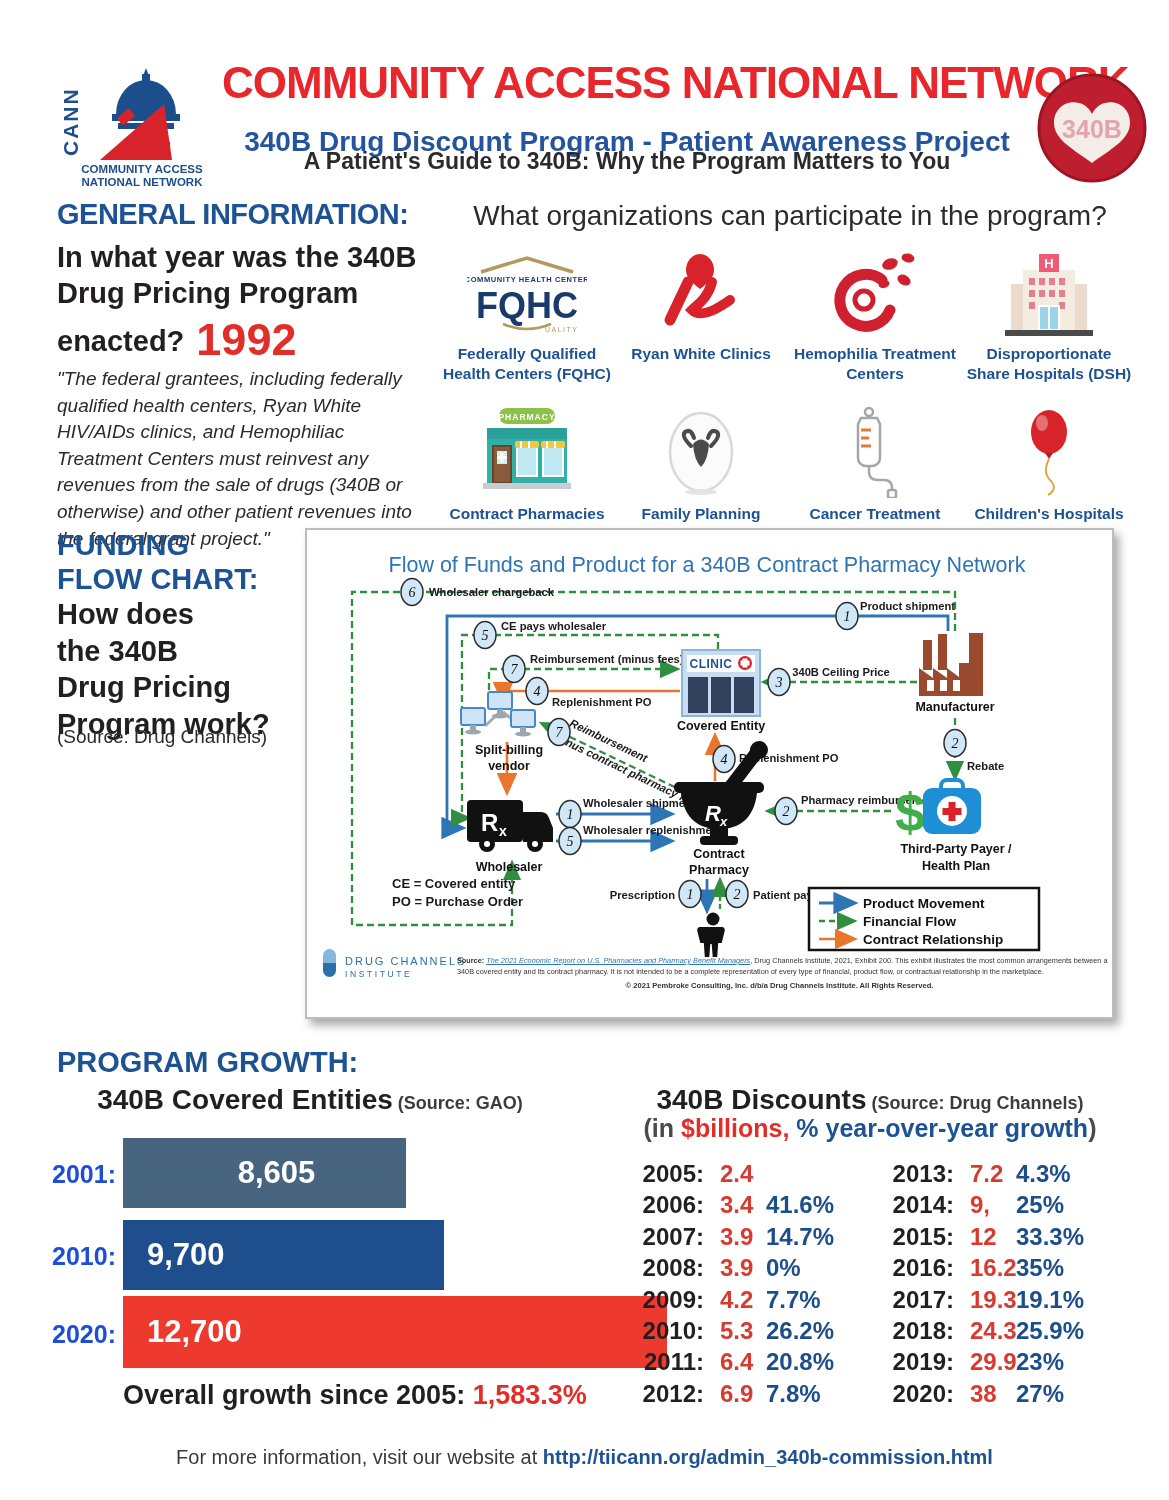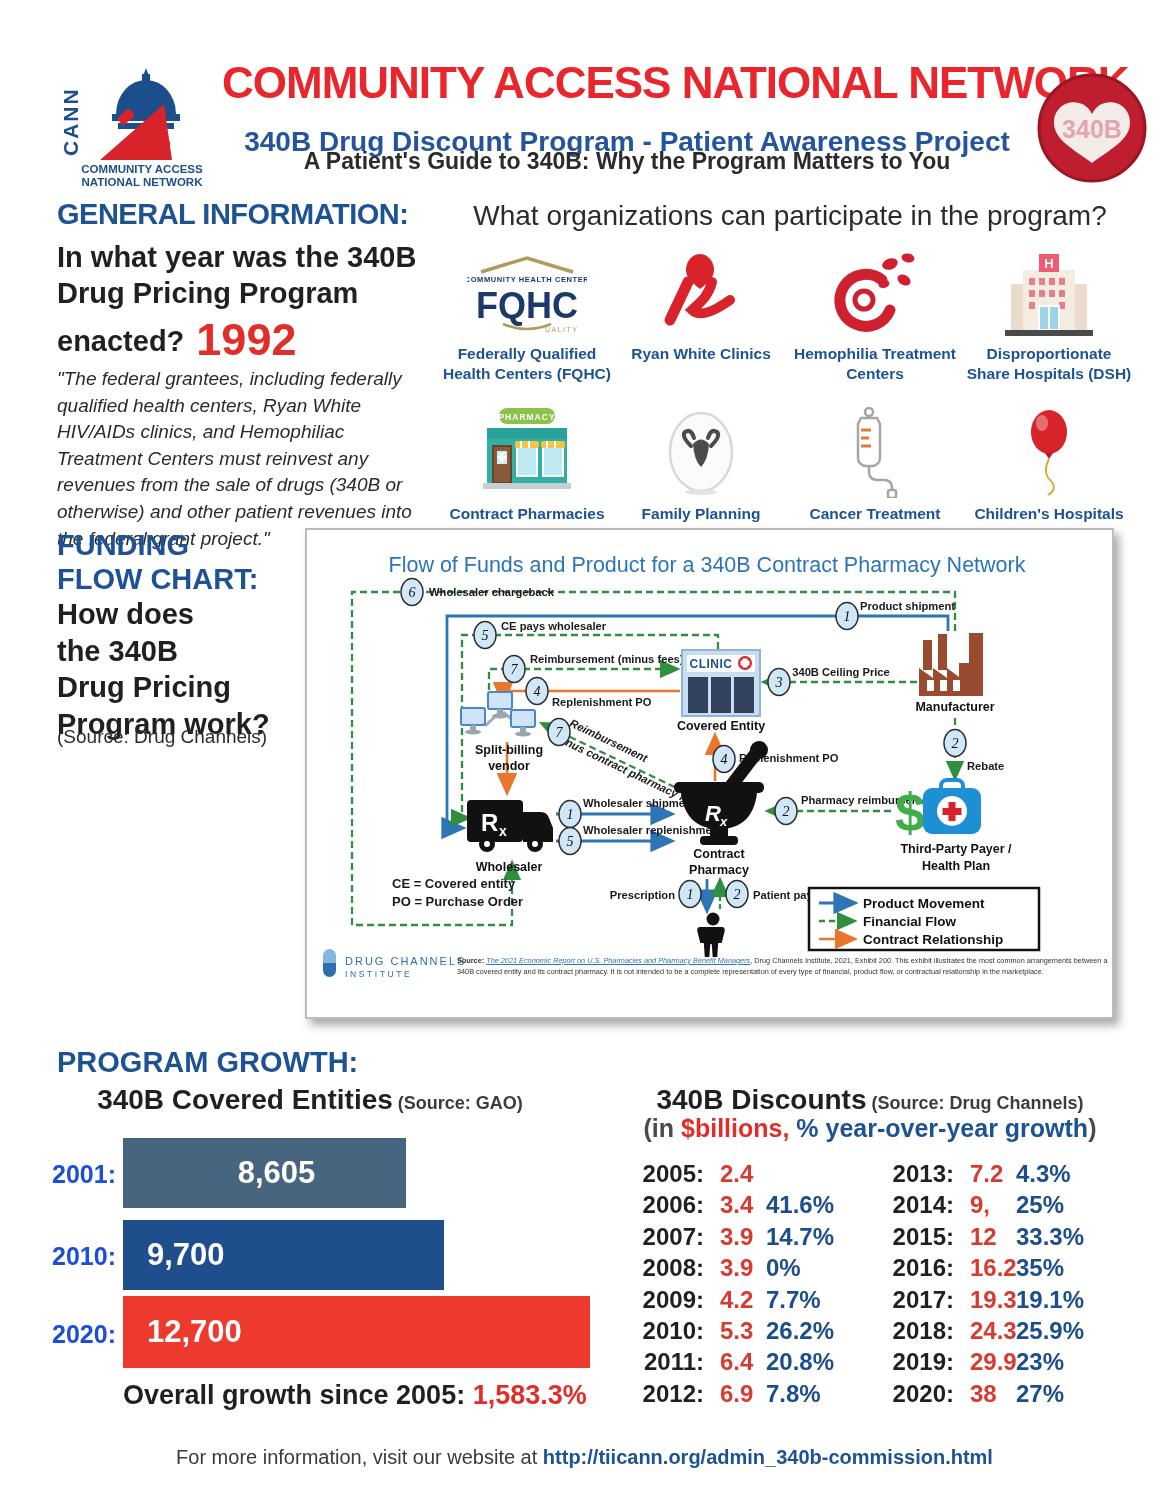--- a/index.html
+++ b/index.html
@@ -472,38 +472,39 @@
     <div class="abs dci">
       <div class="dci-cap-top"></div>
       <div class="dci-cap-bot"></div>
       <div class="dci-txt1">DRUG CHANNELS</div>
       <div class="dci-txt2">INSTITUTE</div>
     </div>
 
     <div class="abs src-block">
       <div class="src-line"><span class="b">Source: </span><span class="src-link">The 2021 Economic Report on U.S. Pharmacies and Pharmacy Benefit Managers</span><span>, Drug Channels Institute, 2021, Exhibit 200. This exhibit illustrates the most common arrangements between a</span></div>
       <div class="src-line">340B covered entity and its contract pharmacy. It is not intended to be a complete representation of every type of financial, product flow, or contractual relationship in the marketplace.</div>
+      <div class="src-copy">© 2021 Pembroke Consulting, Inc.  d/b/a Drug Channels Institute. All Rights Reserved.</div>
     </div>
   </div>
 
   <div class="abs pg-head">PROGRAM GROWTH:</div>
 
   <div class="abs pg-ent-title"><span class="b">340B Covered Entities</span><span class="src-small"> (Source: GAO)</span></div>
 
   <div class="abs bar-year" style="top:1160px">2001:</div>
   <div class="abs bar-year" style="top:1242px">2010:</div>
   <div class="abs bar-year" style="top:1320px">2020:</div>
 
   <div class="bar bar-a" style="width: 283.14px;">
       <span>8,605</span>
     </div>
   <div class="bar bar-b" style="width: 321.048px;">
       <span>9,700</span>
     </div>
-  <div class="bar bar-c" style="width: 467px;">
+  <div class="bar bar-c" style="width: 544px;">
       <span>12,700</span>
     </div>
 
   <div class="abs pg-growth"><span class="dark">Overall growth since 2005: </span><span class="red">1,583.3%</span></div>
 
   <div class="abs disc-title"><span class="b">340B Discounts</span><span class="src-small"> (Source: Drug Channels)</span></div>
   <div class="abs disc-units"><span>(in </span><span class="red">$billions,</span><span class="blue"> % year-over-year growth</span><span>)</span></div>
 
   <div class="disc-col disc-col1">
       <div class="disc-row">

